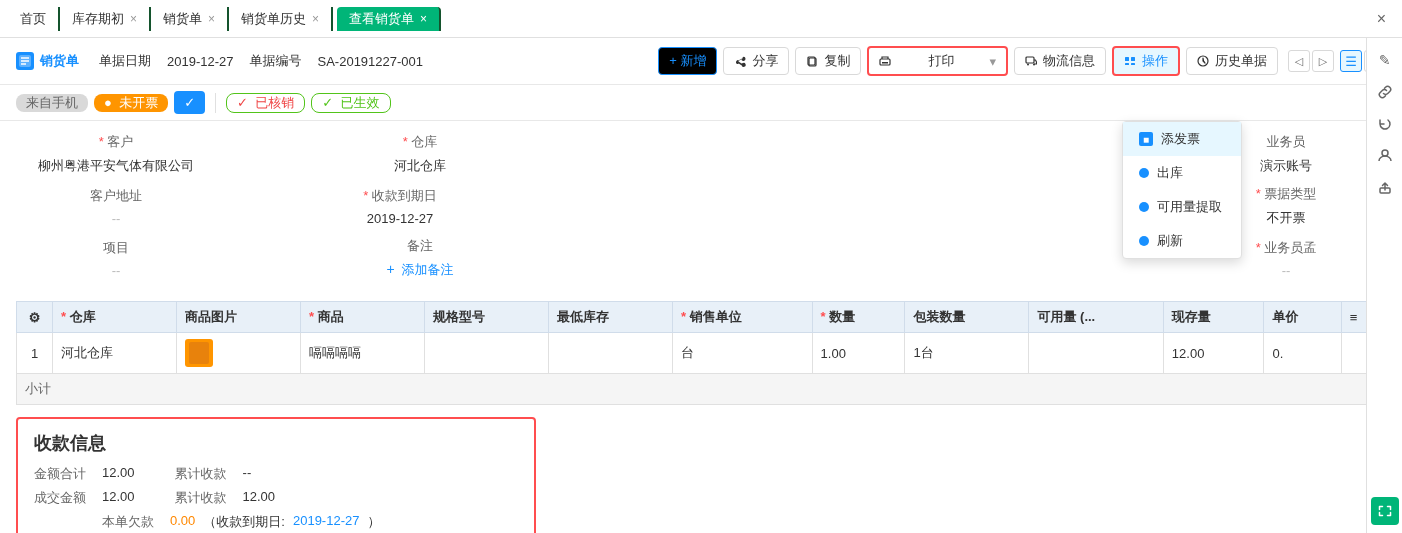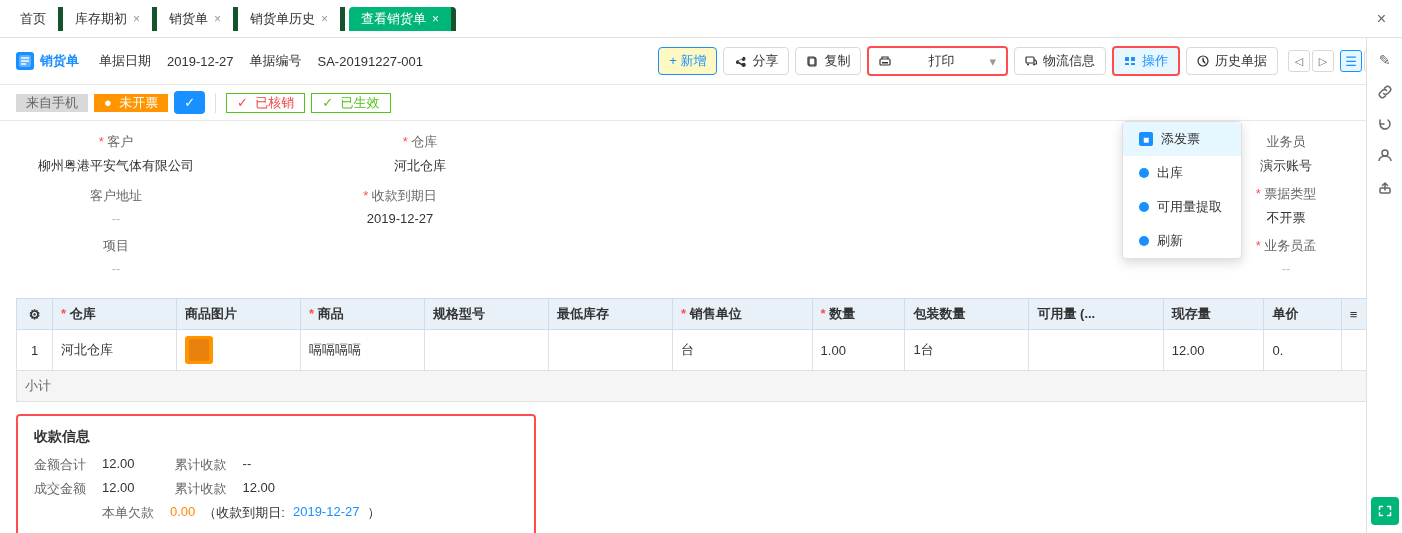--- a/index.html
+++ b/index.html
@@ -15,21 +15,21 @@
       height: 38px;
       position: relative;
     }
     .tab {
       display: flex;
       align-items: center;
       padding: 0 12px;
       height: 24px;
       cursor: pointer;
       color: #333;
-      border-right: 5px solid #14532d;
+      border-right: 2px solid #14532d;
       white-space: nowrap;
     }
     .tab .close-btn {
       margin-left: 6px;
       color: #999;
       font-size: 12px;
       cursor: pointer;
     }
     .tab.highlight {
       background: #00b578;
@@ -108,31 +108,31 @@
       gap: 4px;
       padding: 4px 10px;
       border: 1px solid #d9d9d9;
       border-radius: 4px;
       background: #fff;
       cursor: pointer;
       color: #333;
       font-size: 12px;
       white-space: nowrap;
     }
-    .toolbar-btn.primary { background: #fef9c3; border-color: #1890ff; color: #1890ff; }
+    .toolbar-btn.primary { background: #000000; border-color: #1890ff; color: #1890ff; }
     .toolbar-btn.print-btn {
       background: #fff;
       border: 2px solid #ff4d4f;
       color: #333;
       gap: 35px;
     }
     .toolbar-separator { width: 1px; height: 20px; background: #e0e0e0; margin: 0 4px; }
     .status-btn {
       padding: 0 10px;
-      border-radius: 0;
+      border-radius: 8px;
       border: none;
       cursor: pointer;
       font-size: 12px;
     }
     .status-btn.grey { background: #d9d9d9; color: #666; }
     .status-btn.cancel { background: #fff; border: 1px solid #52c41a; color: #ef4444; }
     .status-btn.active-green { background: #fff; border: 1px solid #52c41a; color: #52c41a; }
 
     
     .ops-btn {
@@ -275,21 +275,21 @@
       border: 2px solid #ff4d4f;
       border-radius: 4px;
       padding: 12px 16px;
       min-width: 520px;
       background: #fff;
     }
     .payment-title {
       font-weight: bold;
       color: #333;
       margin-bottom: 10px;
-      font-size: 14px;
+      font-size: 18px;
     }
     .payment-row {
       display: flex;
       align-items: center;
       gap: 40px;
       margin-bottom: 6px;
     }
     .payment-field {
       display: flex;
       align-items: flex-start;
@@ -541,20 +541,27 @@
       <div class="form-field" style="margin-left:auto;">
         <span class="field-label required">票据类型</span>
         <span class="field-value">不开票</span>
       </div>
     </div>
     <div class="form-row">
       <div class="form-field">
         <span class="field-label">项目</span>
         <span class="field-value placeholder">--</span>
       </div>
+      <div class="form-field" style="margin-left:80px;">
+        <span class="field-label">备注</span>
+        <span style="color:#1890ff;cursor:pointer;">
+          <span style="font-size:14px;margin-right:3px;">+</span>
+          <span>添加备注</span>
+        </span>
+      </div>
       <div class="form-field" style="margin-left:auto;">
         <span class="field-label required">业务员孟</span>
         <span class="field-value placeholder">--</span>
       </div>
     </div>
   </div>
 
   <div class="table-area">
     <table class="data-table">
       <thead>

